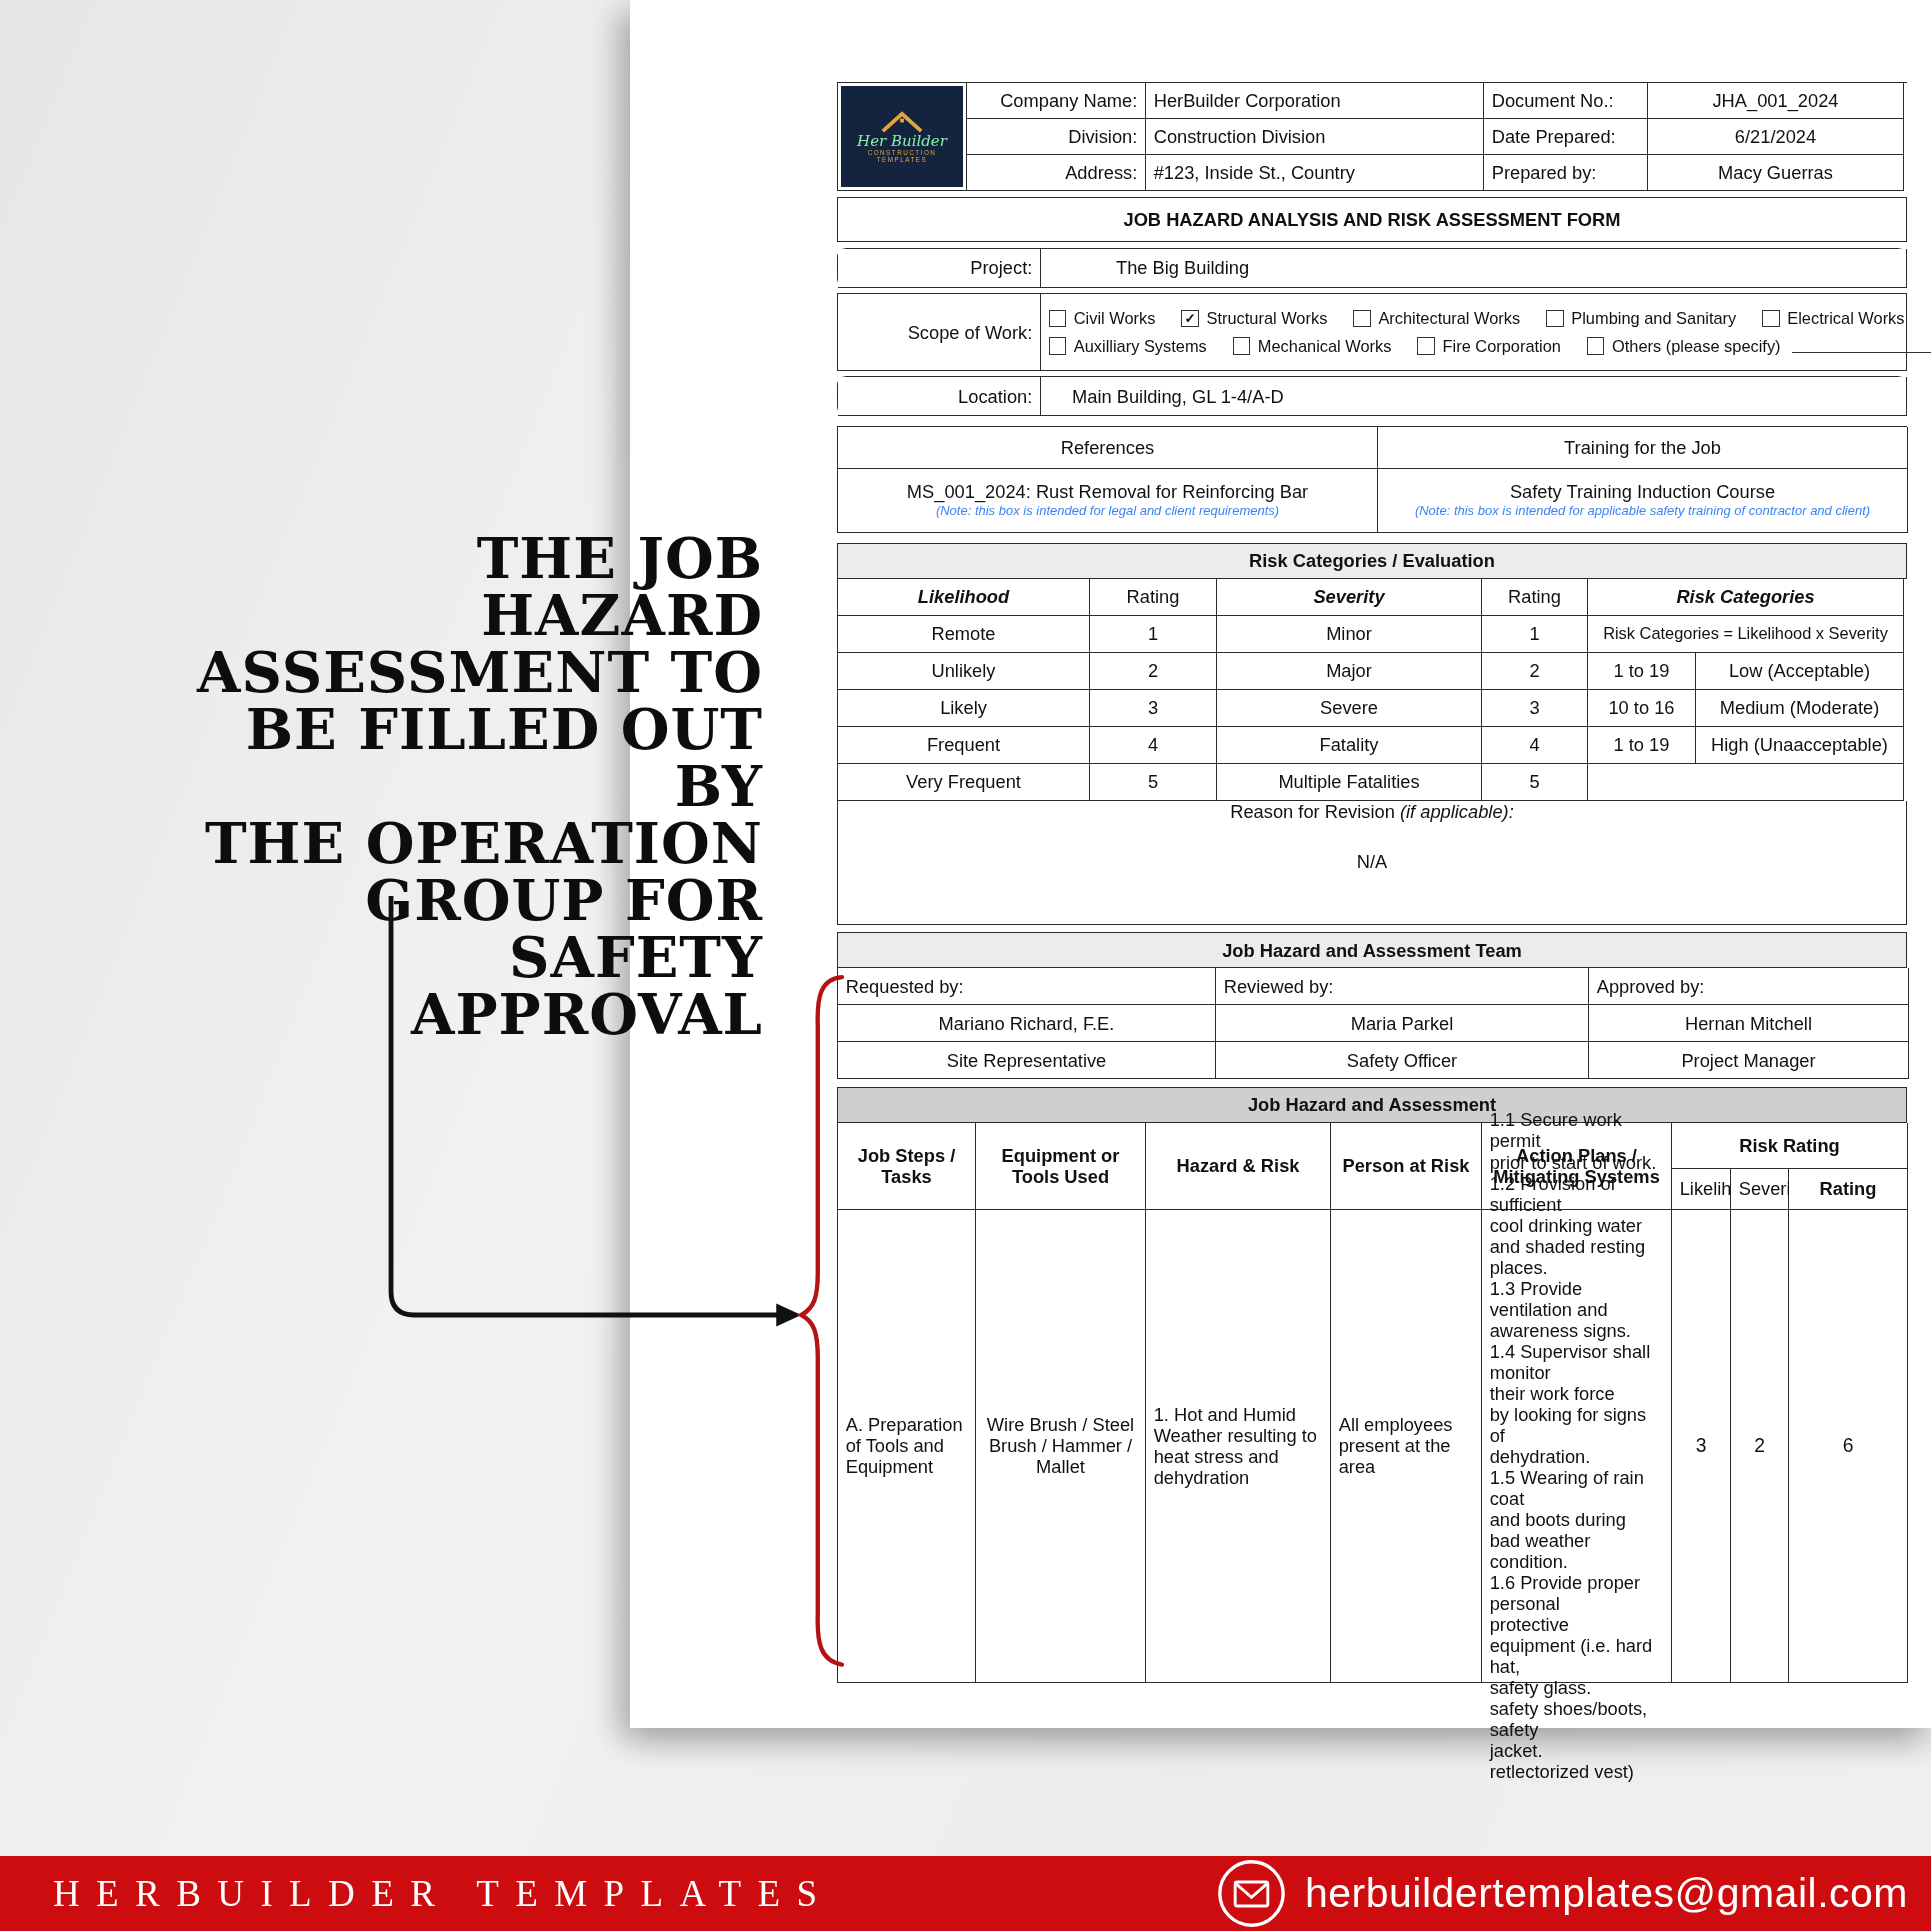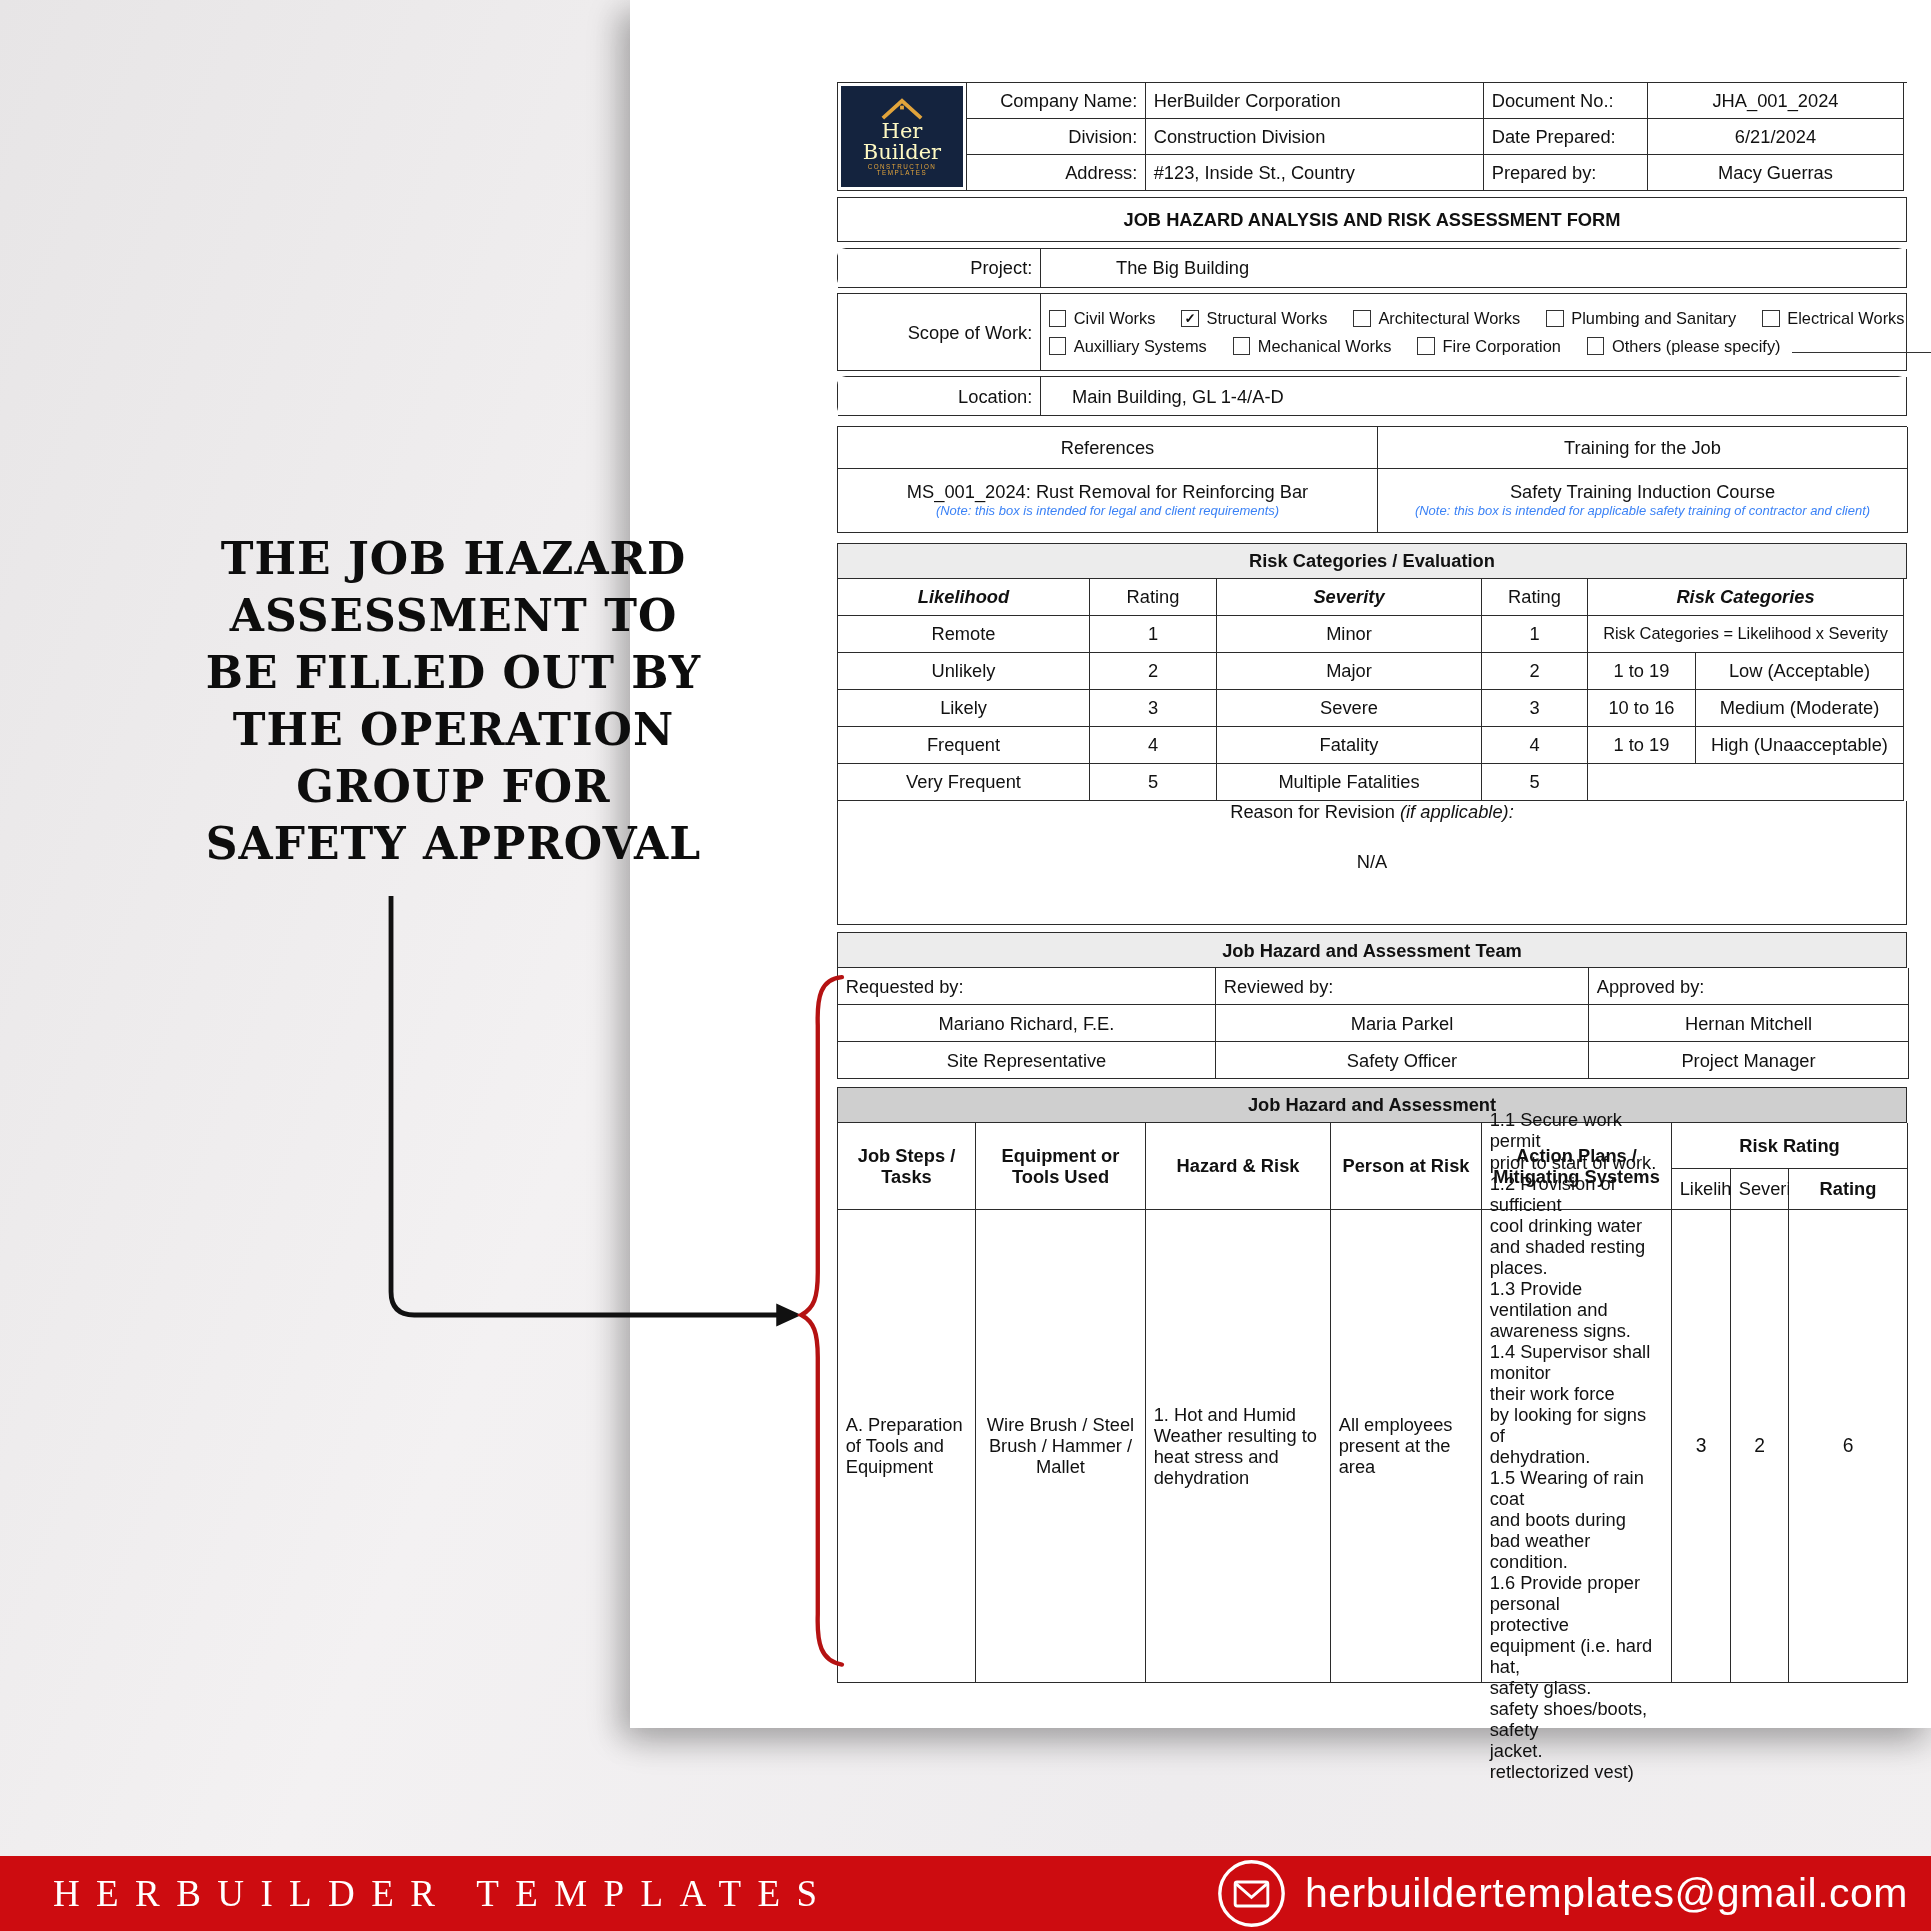--- a/index.html
+++ b/index.html
@@ -28,21 +28,21 @@
   .graybar>div{background:#ececec;}
   .darkbar>div{background:#cfcfcf;}
   .mt6{margin-top:5.8px;}.mt8{margin-top:7.7px;}.mt10{margin-top:9.7px;}
   
   .hdr{grid-template-columns:129px 179px 338px 164px 256px;grid-auto-rows:36px;}
   .logo-cell{grid-row:1/4;padding:2.9px !important;}
   .logo{
     width:100%;height:100%;background:#14233e;display:flex;flex-direction:column;
     align-items:center;justify-content:center;gap:1px;
   }
-  .logo-script{font-family:"DejaVu Serif",serif;color:#fef9c3;font-size:21px;line-height:1;}
+  .logo-script{font-family:"DejaVu Serif",serif;font-style:italic;color:#86efac;font-size:15px;line-height:1;}
   .logo-sub{color:#e2a43b;font-size:6.3px;letter-spacing:1.5px;line-height:1;}
   
   .titlerow{grid-template-columns:1fr;grid-auto-rows:44px;}
   .titlecell{font-size:26px;}
   
   .lrow{grid-template-columns:203px 1fr;grid-auto-rows:39px;border-radius:9px;}
   .scoperow{grid-template-columns:203px 1fr;grid-auto-rows:77px;}
   .scope-lines{display:flex;flex-direction:column;justify-content:center;gap:8.7px;width:100%;}
   .scope-line{display:flex;align-items:center;gap:26px;font-size:16.4px;}
   .cb{display:inline-flex;align-items:center;gap:7.7px;white-space:nowrap;}
@@ -72,22 +72,22 @@
     grid-template-columns:138px 170px 185px 151px 190px 59px 58px 119px;
     grid-template-rows:46px 41px 473px;border-top:none;
   }
   .h2r{grid-row:1/3;}
   .colhead{font-size:17.4px;text-align:center;justify-content:center;font-weight:bold;}
   .subhead{font-size:12px;padding:0 4.8px;}
   .cell-top{align-items:flex-start;padding-top:3.9px;font-size:17.4px;}
   .pre{white-space:pre-line;}
   
   .caption{
-    position:absolute;left:164px;top:530px;width:579px;text-align:center;
-    font-family:"DejaVu Serif",serif;font-weight:bold;font-size:44px;line-height:57px;
+    position:absolute;left:184px;top:530px;width:579px;text-align:right;
+    font-family:"DejaVu Serif",serif;font-weight:bold;font-size:56px;line-height:57px;
     color:#0d0d0d;letter-spacing:1px;
   }
   
   .annot{position:absolute;left:0;top:0;pointer-events:none;}
   
   .footer{
     position:absolute;left:0;top:1856px;width:1931px;height:75px;background:#cd0c10;
     display:flex;align-items:center;color:#fff;
   }
   .brand{

